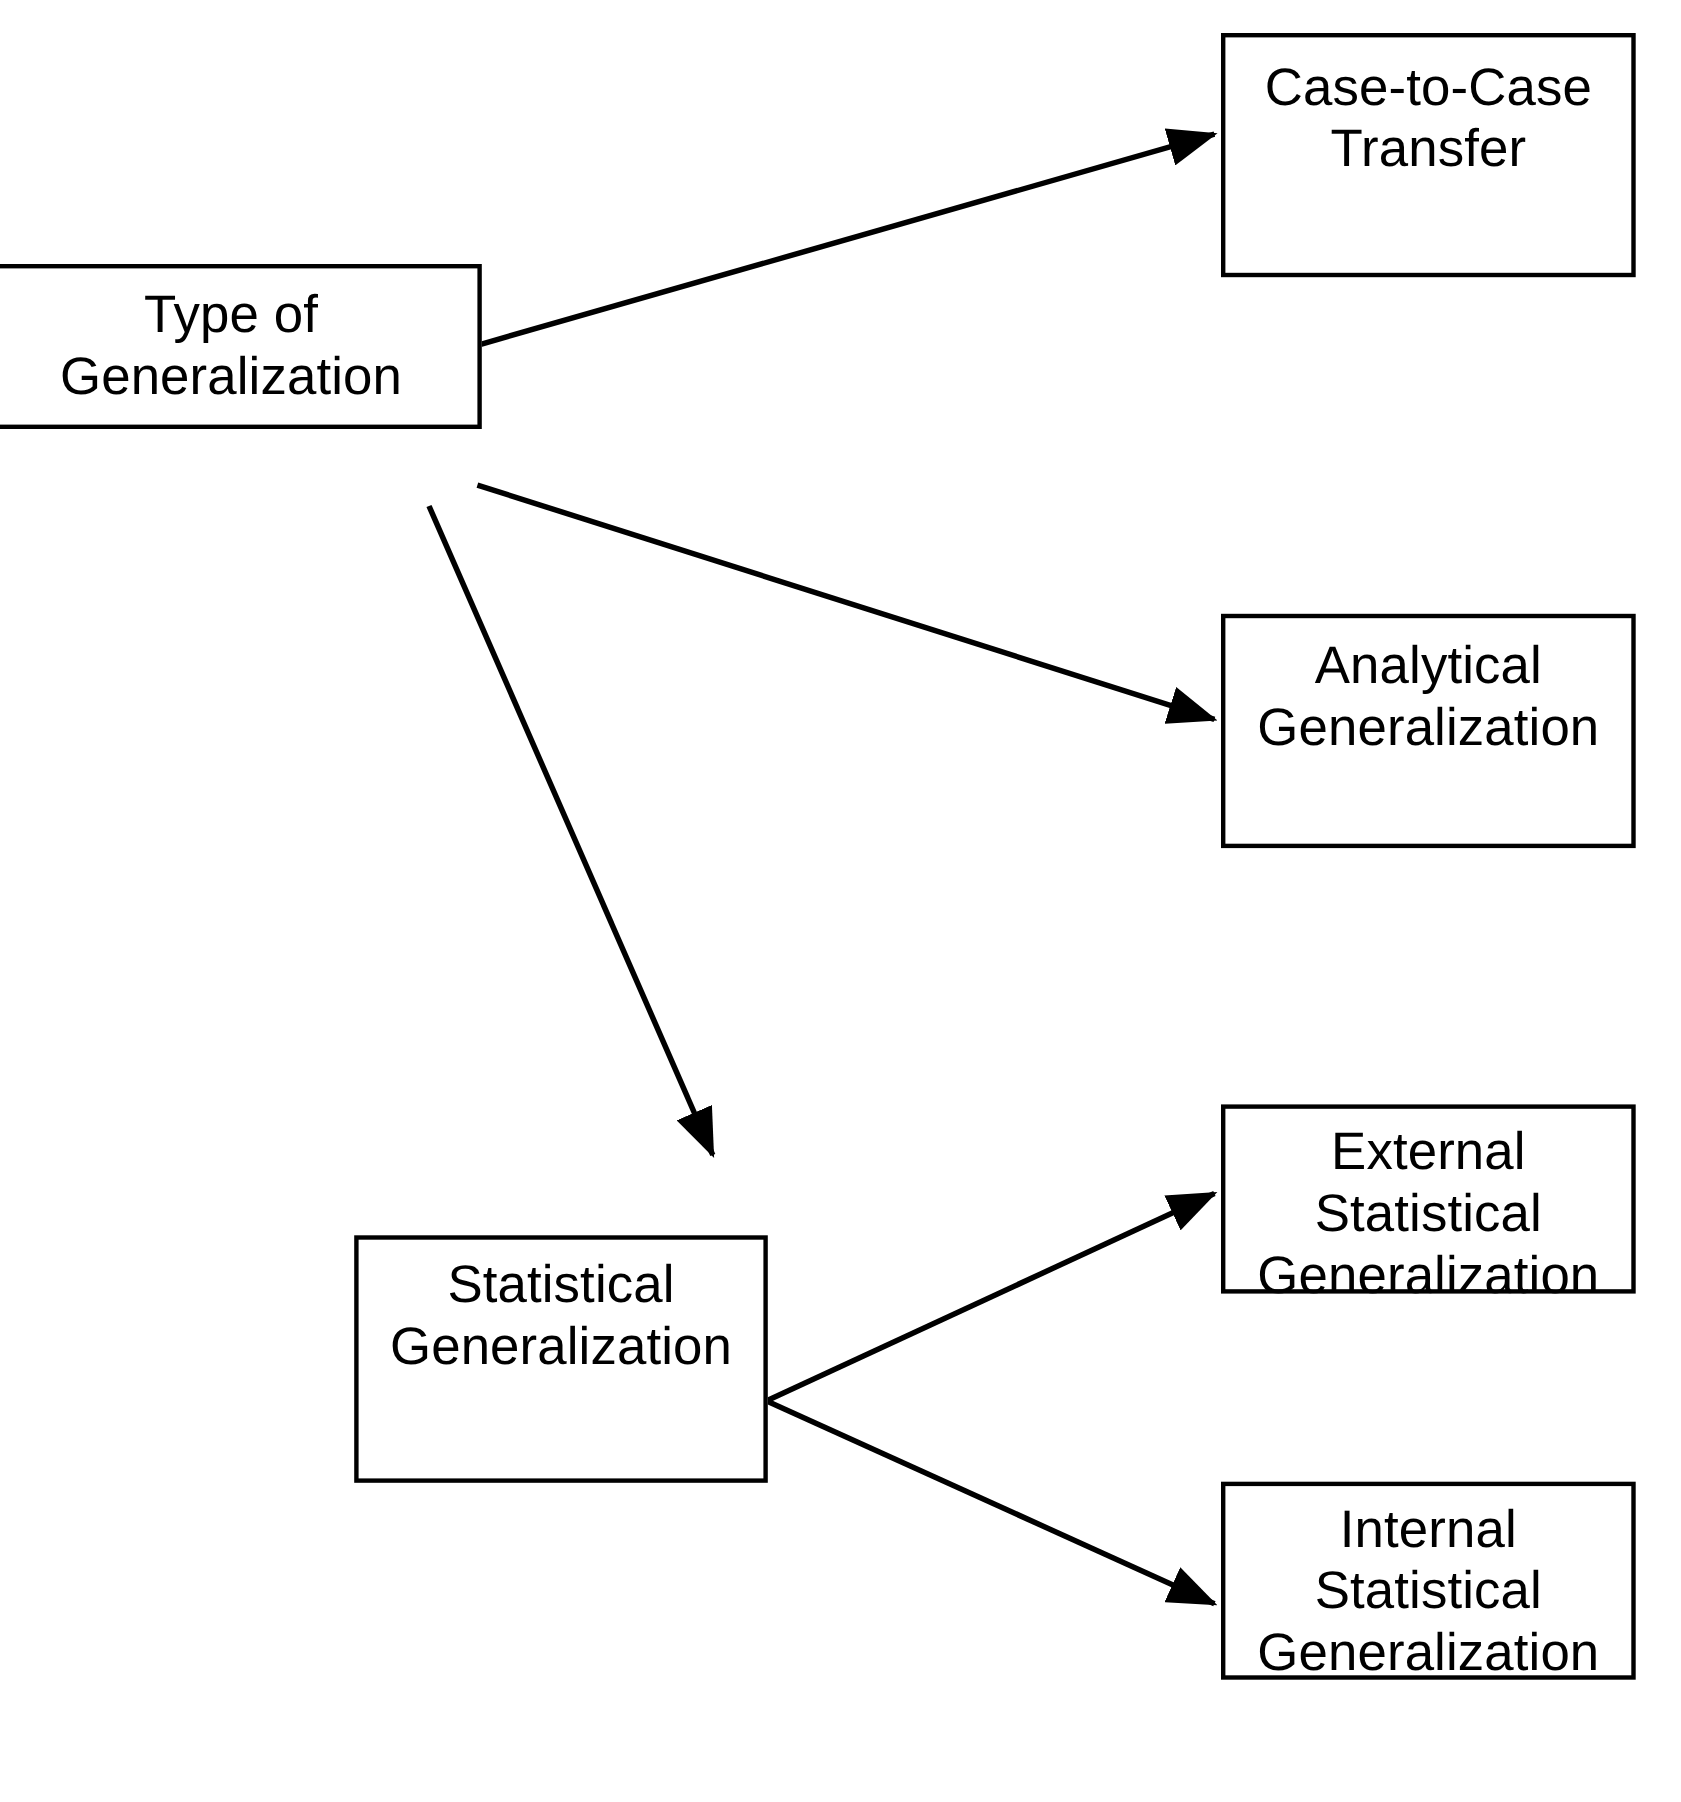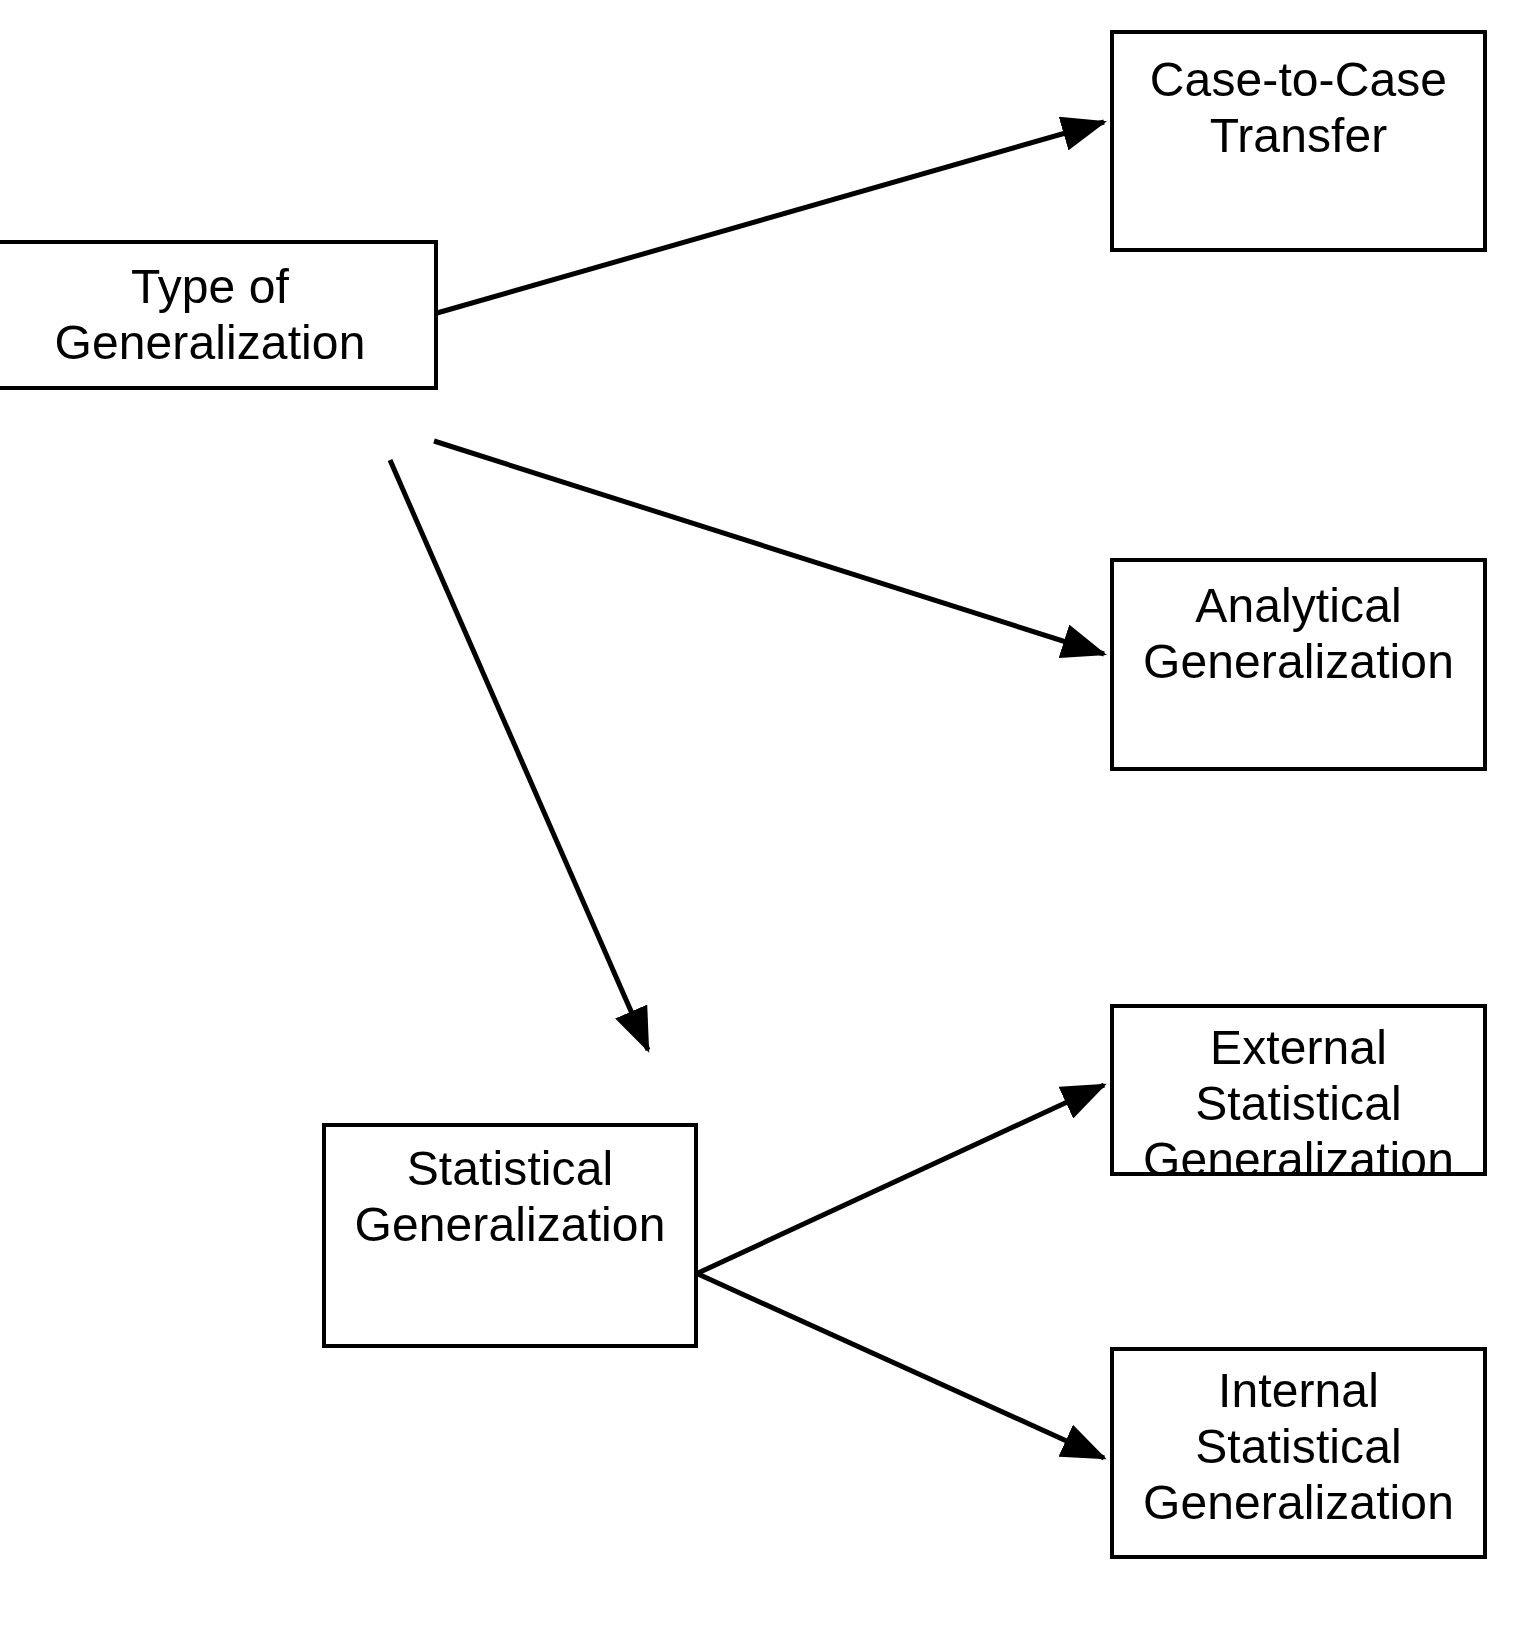--- a/index.html
+++ b/index.html
@@ -81,21 +81,21 @@
     height: 172px;
     align-items: flex-start;
     margin-top: 32px;
   }
   #node-external-box .node-label { padding-top: 12px; }
   
   #node-internal-box {
     left: 1110px;
     top: 1347px;
     width: 377px;
-    height: 212px;
+    height: 180px;
     align-items: flex-start;
   }
   #node-internal-box .node-label { padding-top: 12px; }
 
   #edge-layer {
     position: absolute;
     left: 0;
     top: 0;
     width: 1528px;
     height: 1638px;

